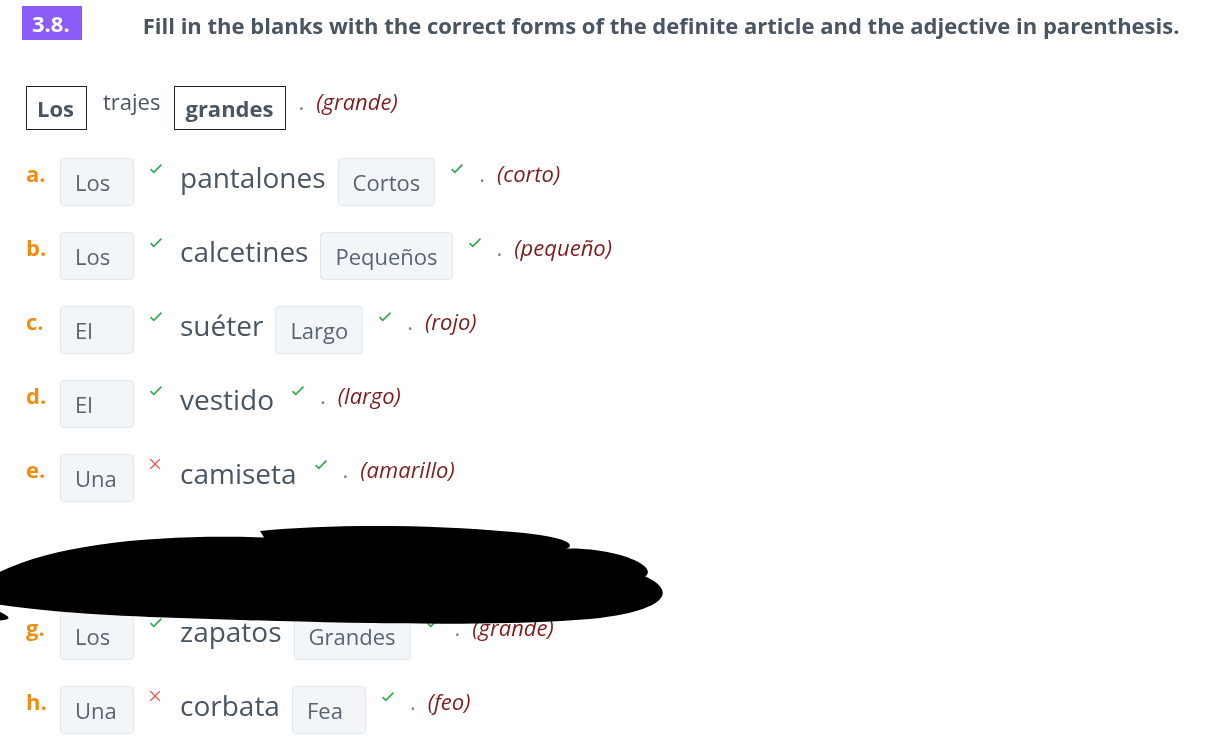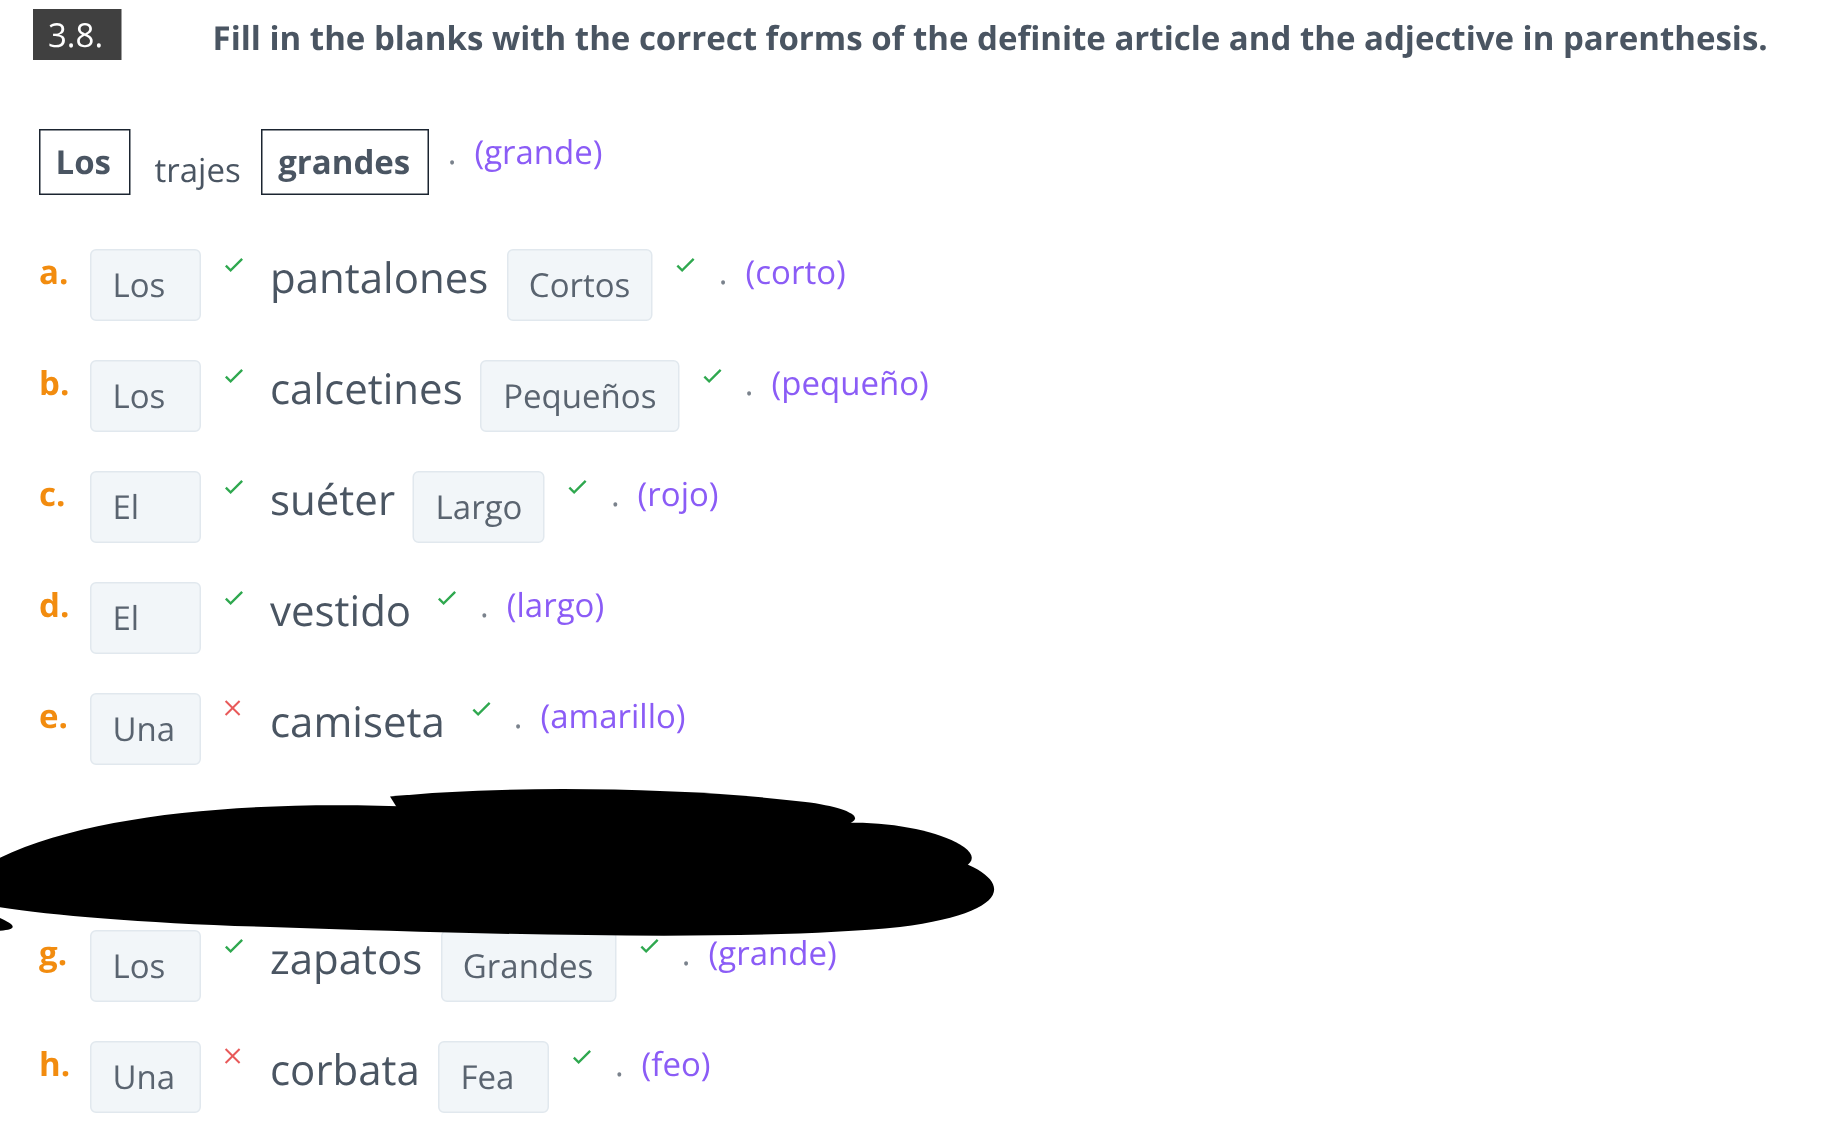--- a/index.html
+++ b/index.html
@@ -13,23 +13,23 @@
     color: #4a5562;
     position: relative;
   }
   .header {
     display: flex;
     align-items: flex-start;
     padding: 6px 0 0 22px;
     gap: 14px;
   }
   .qnum {
-    background: #404040;
+    background: #8b5cf6;
     color: #ffffff;
-    font-weight: 400;
+    font-weight: 700;
     font-size: 22px;
     padding: 6px 12px 6px 10px;
     line-height: 1;
     display: inline-block;
     text-align: right;
   }
   .instruction {
     font-size: 22px;
     font-weight: 700;
     color: #4a5562;
@@ -58,40 +58,41 @@
     padding: 6px 12px 6px 10px;
     font-weight: 700;
     color: #4a5562;
     font-size: 22px;
     display: inline-block;
     margin-right: 2px;
   }
   .example-text {
     color: #4a5562;
     font-size: 22px;
-    margin: 12px 4px;
+    margin: 0 4px;
   }
   .input-box {
     background: #f2f6f9;
     border: 1px solid #e1e8ee;
     border-radius: 4px;
     padding: 8px 14px;
     font-size: 22px;
     color: #5a6470;
     min-width: 74px;
     display: inline-block;
     text-align: left;
   }
   .noun {
     color: #4a5562;
     font-size: 28px;
     margin: 0 2px;
   }
   .hint {
-    color: #8b5cf6;
+    color: #7f1d1d;
+    font-style: italic;
     font-size: 22px;
   }
   .period {
     color: #7a828c;
     font-size: 22px;
     margin-right: 2px;
   }
   .icon {
     display: inline-flex;
     width: 20px;

